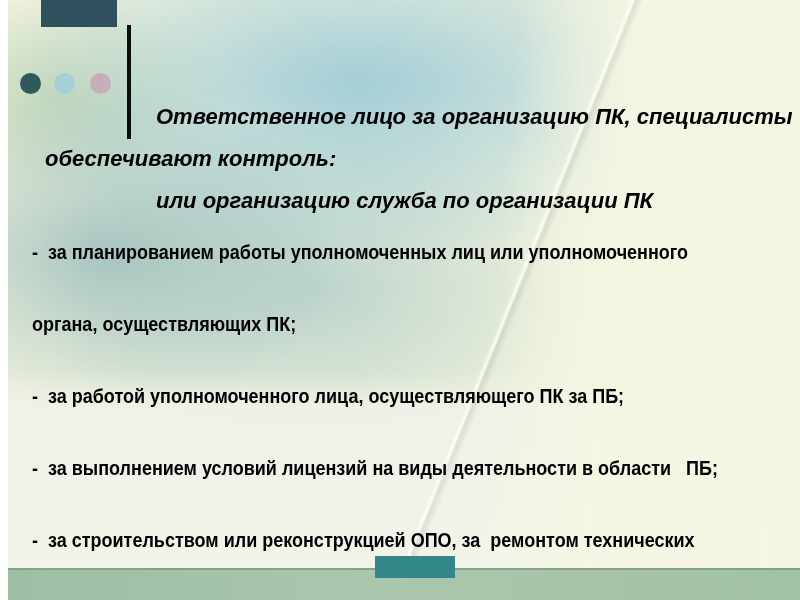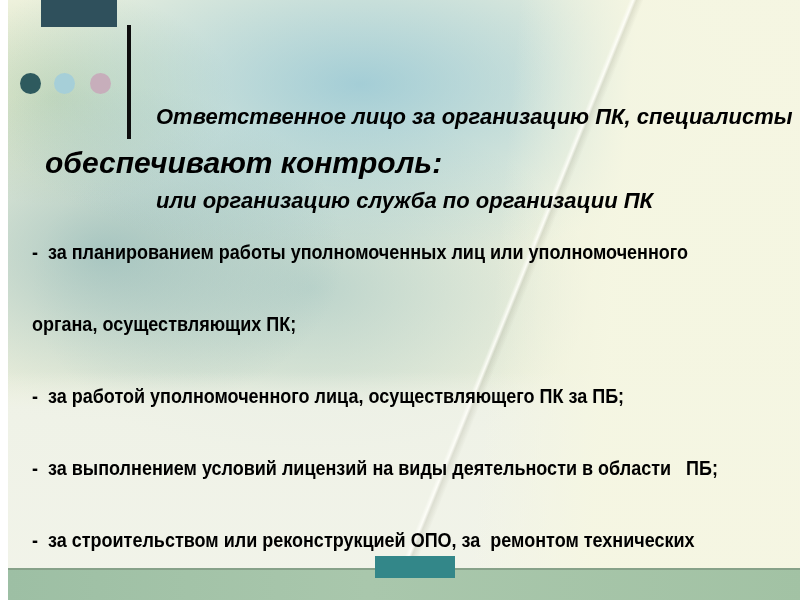--- a/index.html
+++ b/index.html
@@ -28,21 +28,21 @@
   .top-bar{position:absolute; left:33px; top:0; width:76px; height:27px;}
   .accent-line{position:absolute; left:119px; top:25px; width:4px; height:114px; background:#0d0d0d;}
   .dot{position:absolute; top:73px; width:21px; height:21px; border-radius:50%;}
   .dot1{left:12px;} .dot2{left:46px;} .dot3{left:82px;}
   .title{
     position:absolute; left:148px; top:47px;
     font-size:22px; font-weight:bold; font-style:italic; line-height:28px; white-space:pre;
   }
   .subtitle{
     position:absolute; left:37px; top:146px;
-    font-size:30px; font-weight:bold; font-style:italic; white-space:pre;
+    font-size:22px; font-weight:bold; font-style:italic; white-space:pre;
   }
   .body-text{
     position:absolute; left:24px; top:192px;
     font-size:20px; font-weight:700; line-height:24px; white-space:pre;
     transform:scaleX(0.9); transform-origin:0 0; letter-spacing:0px;
   }
   .body-text .line{height:24px;}
   .footer-stripe{
     position:absolute; left:0; top:568px; width:800px; height:32px;
     background:linear-gradient(90deg,#9dbfa4,#a9c7ac 45%,#a2c2a4);

